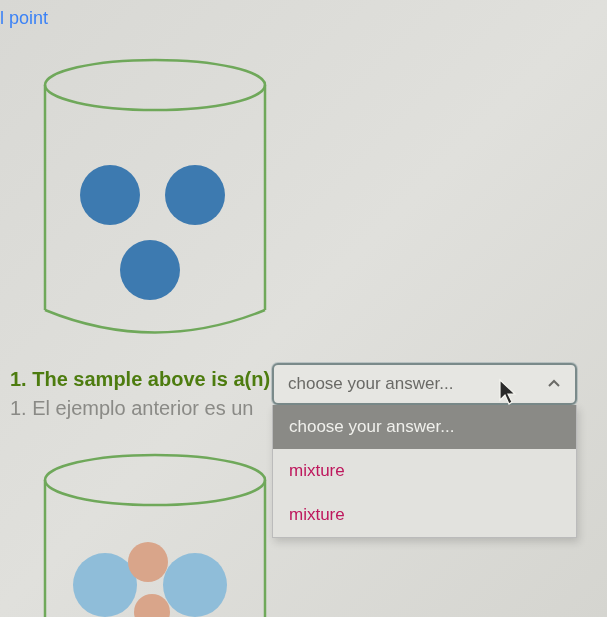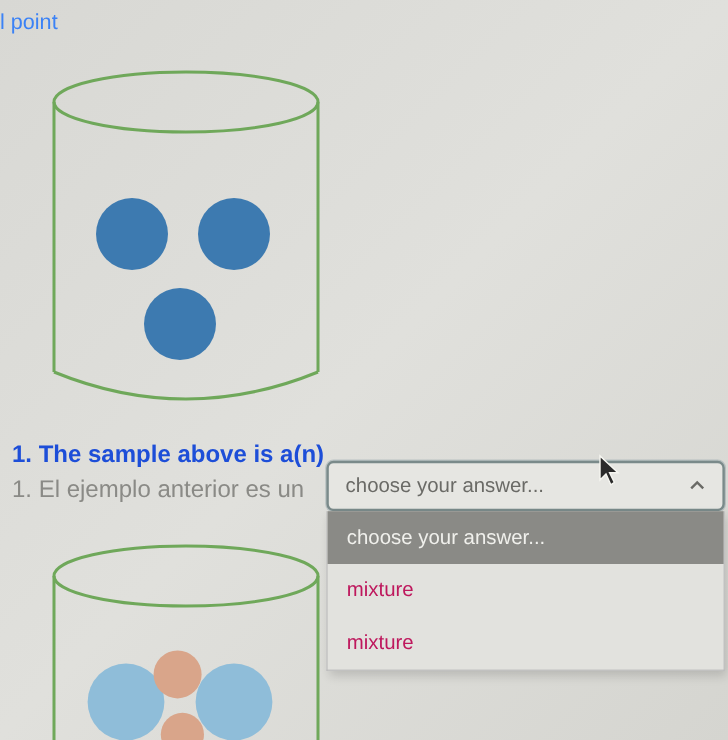--- a/index.html
+++ b/index.html
@@ -27,34 +27,34 @@
     }
     .question-block {
       position: absolute;
       top: 368px;
       left: 10px;
       width: 590px;
     }
     .q-line1 {
       font-size: 20px;
       font-weight: 700;
-      color: #1d4ed8;
+      color: #4d7c0f;
       display: inline;
     }
     .q-line2 {
       font-size: 20px;
       font-weight: 500;
       color: #8a8a86;
       margin-top: 6px;
     }
     .dropdown-wrap {
       position: absolute;
-      top: 384px;
+      top: 363px;
       left: 272px;
-      width: 332px;
+      width: 305px;
     }
     .dropdown-sel {
       width: 100%;
       height: 42px;
       background: #e6e6e2;
       border: 2px solid #7a8a8a;
       border-radius: 6px;
       padding: 0 14px;
       display: flex;
       align-items: center;

